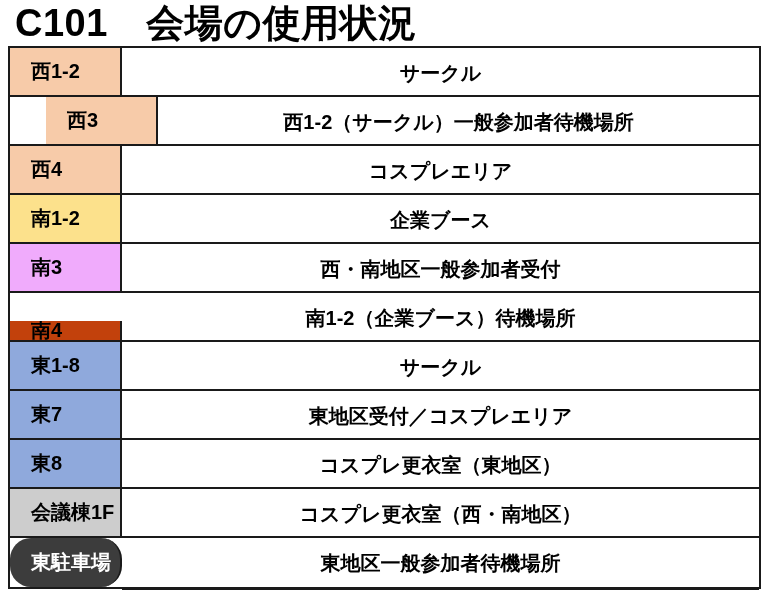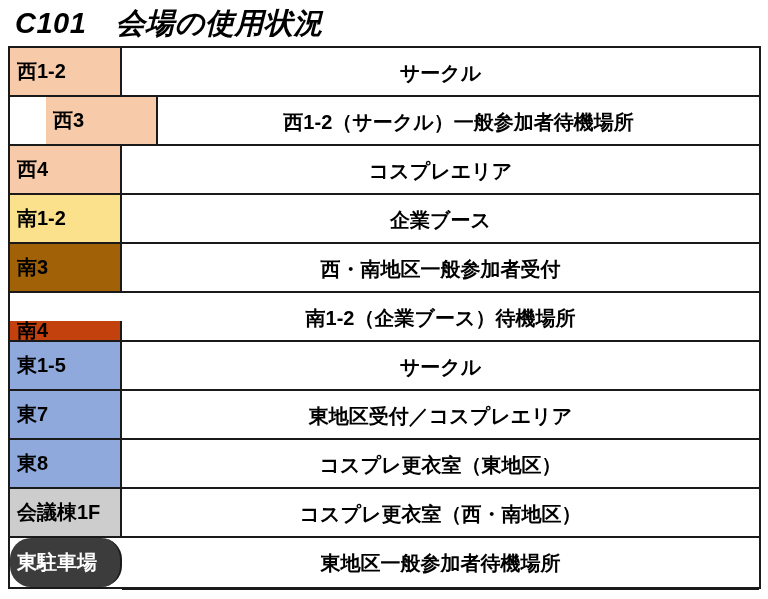--- a/index.html
+++ b/index.html
@@ -7,26 +7,25 @@
     margin: 0; padding: 0;
     width: 768px; height: 599px;
     background: #ffffff;
     font-family: "Liberation Sans", "DejaVu Sans", sans-serif;
     position: relative;
     overflow: hidden;
   }
   .page-title {
     margin: 0;
     padding: 5px 0 0 15px;
-    font-size: 29px;
+    font-size: 38px;
     line-height: 36px;
     font-weight: 700;
     color: #000000;
     letter-spacing: 0.5px;
-    font-style: italic;
   }
   .usage-table {
     position: absolute;
     left: 8px;
     top: 46px;
     width: 753px;
     border: 2px solid #1a1a1a;
     background: #ffffff;
   }
   .row {
@@ -34,21 +33,21 @@
     height: 49px;
     border-bottom: 2px solid #1a1a1a;
   }
   .row:last-child { border-bottom: none; }
   .label-cell {
     flex: 0 0 112px;
     width: 112px;
     border-right: 2px solid #1a1a1a;
     display: flex;
     align-items: center;
-    padding-left: 7px;
+    padding-left: 21px;
     font-size: 20px;
     font-weight: 700;
     color: #000000;
     white-space: nowrap;
     overflow: hidden;
   }
   .desc-cell { flex: 1 1 auto; background: #ffffff; }
   .desc-inner {
     height: 52px;
     border-bottom: 2px solid #1a1a1a;
@@ -90,35 +89,35 @@
   </div>
 
   <div class="row">
     <div class="label-cell" style="background-color: rgb(252, 225, 140); color: rgb(0, 0, 0);">南1-2</div>
     <div class="desc-cell">
       <div class="desc-inner">企業ブース</div>
     </div>
   </div>
 
   <div class="row">
-    <div class="label-cell" style="background-color: #a16207; color: rgb(0, 0, 0); text-align: right;">南3</div>
+    <div class="label-cell" style="background-color: #f0abfc; color: rgb(0, 0, 0); text-align: right;">南3</div>
     <div class="desc-cell">
       <div class="desc-inner">西・南地区一般参加者受付</div>
     </div>
   </div>
 
   <div class="row">
     <div class="label-cell" style="background-color: #c2410c; color: rgb(0, 0, 0); margin-top: 28px;">南4</div>
     <div class="desc-cell">
       <div class="desc-inner">南1-2（企業ブース）待機場所</div>
     </div>
   </div>
 
   <div class="row">
-    <div class="label-cell" style="background-color: rgb(143, 169, 220); color: rgb(0, 0, 0);">東1-5</div>
+    <div class="label-cell" style="background-color: rgb(143, 169, 220); color: rgb(0, 0, 0);">東1-8</div>
     <div class="desc-cell">
       <div class="desc-inner">サークル</div>
     </div>
   </div>
 
   <div class="row">
     <div class="label-cell" style="background-color: rgb(143, 169, 220); color: rgb(0, 0, 0);">東7</div>
     <div class="desc-cell">
       <div class="desc-inner">東地区受付／コスプレエリア</div>
     </div>

